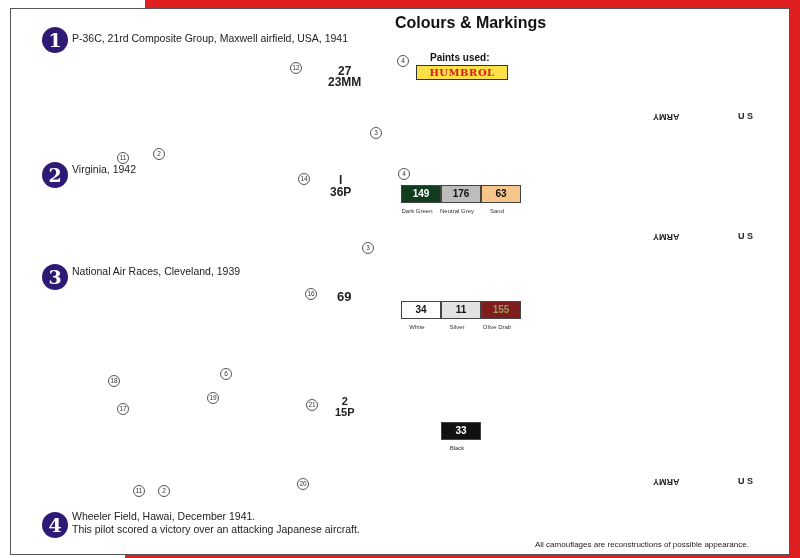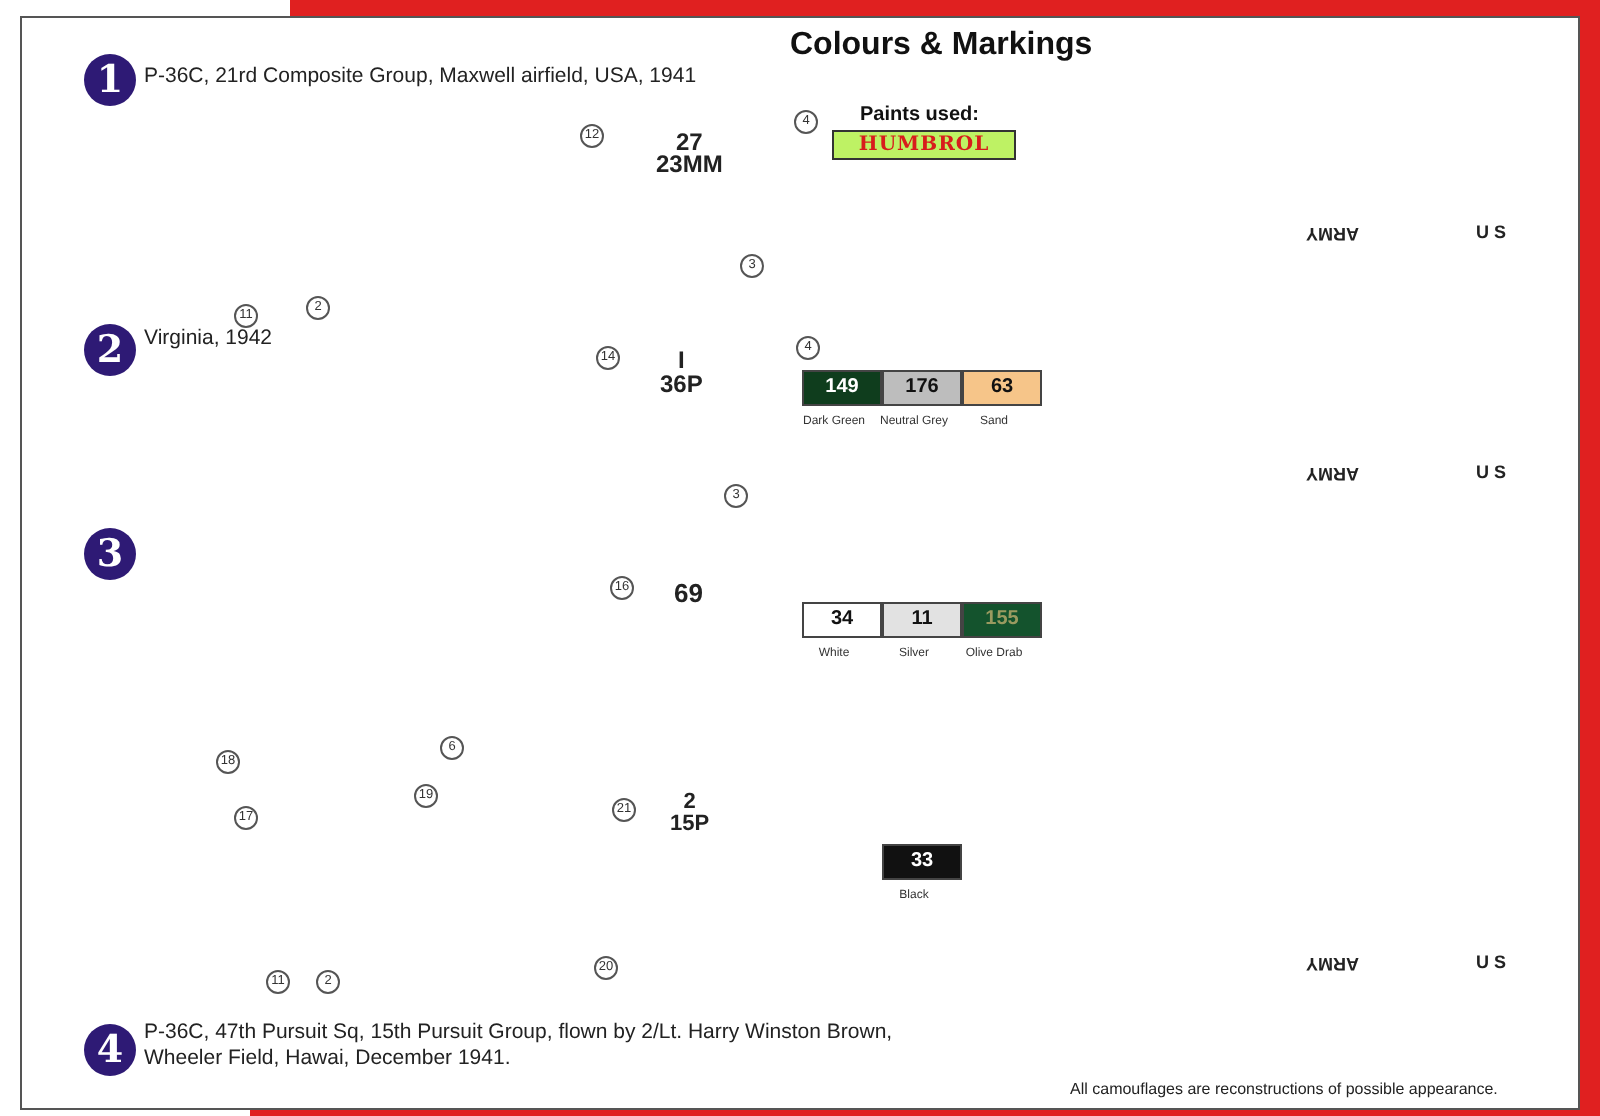--- a/index.html
+++ b/index.html
@@ -1,21 +1,21 @@
 <!DOCTYPE html>
 <html><head>
 <meta charset="utf-8">
 <style>
   html,body{margin:0;padding:0;}
   body{width:800px;height:558px;background:#ffffff;position:relative;overflow:hidden;font-family:"Liberation Sans",sans-serif;}
   .red-band{position:absolute;background:#e02020;}
   .sheet{position:absolute;left:10px;top:8px;width:780px;height:547px;background:#ffffff;border:1px solid #555;box-sizing:border-box;}
   .title{position:absolute;left:395px;top:14px;font-size:16px;font-weight:bold;color:#111;}
   .paints-label{position:absolute;left:430px;top:52px;font-size:10px;font-weight:bold;color:#111;}
-  .humbrol{position:absolute;left:416px;top:65px;width:90px;height:13px;border:1px solid #333;background:#bef264;color:#d81c1c;font-family:"DejaVu Serif",serif;font-weight:bold;font-size:10px;text-align:center;line-height:13px;letter-spacing:0.5px;}
+  .humbrol{position:absolute;left:416px;top:65px;width:90px;height:13px;border:1px solid #333;background:#fde047;color:#d81c1c;font-family:"DejaVu Serif",serif;font-weight:bold;font-size:10px;text-align:center;line-height:13px;letter-spacing:0.5px;}
   .badge{position:absolute;width:26px;height:26px;border-radius:50%;background:#2e1a75;color:#fff;font-family:"DejaVu Serif",serif;font-weight:bold;font-size:19px;text-align:center;line-height:26px;}
   .caption{position:absolute;font-size:10.5px;color:#222;line-height:13px;}
   .swatch{position:absolute;width:40px;height:18px;border:1px solid #444;box-sizing:border-box;font-size:10px;font-weight:bold;text-align:center;line-height:16px;}
   .swatch-name{position:absolute;font-size:6px;color:#333;text-align:center;width:50px;}
   .footer{position:absolute;left:535px;top:540px;font-size:8px;color:#222;}
   .callout{position:absolute;width:10px;height:10px;border:1px solid #555;border-radius:50%;font-size:6.5px;line-height:10px;text-align:center;color:#333;background:#fff;}
   svg{position:absolute;overflow:visible;}
 </style>
 </head>
 <body>
@@ -35,40 +35,41 @@
   <div>P-36C, 21rd Composite Group, Maxwell airfield, USA, 1941</div>
 </div>
 
 <div class="badge" style="left:42px;top:162px;">2</div>
 <div class="caption" style="left:72px;top:163px;">
   <div>Virginia, 1942</div>
 </div>
 
 <div class="badge" style="left:42px;top:264px;">3</div>
 <div class="caption" style="left:72px;top:265px;">
+  <div>National Air Races, Cleveland, 1939</div>
 </div>
 
 <div class="badge" style="left:42px;top:512px;">4</div>
 <div class="caption" style="left:72px;top:510px;">
-  <div>P-36C, 47th Pursuit Sq, 15th Pursuit Group, flown by 2/Lt. Harry Winston Brown,</div>
   <div>Wheeler Field, Hawai, December 1941.</div>
+  <div>This pilot scored a victory over an attacking Japanese aircraft.</div>
 </div>
 
 <div class="swatch" style="left:401px;top:185px;background:#0f3d1d;color:#fff;">149</div>
 <div class="swatch-name" style="left:392px;top:208px;">Dark Green</div>
 <div class="swatch" style="left:441px;top:185px;background:#bdbdbd;color:#111;">176</div>
 <div class="swatch-name" style="left:432px;top:208px;">Neutral Grey</div>
 <div class="swatch" style="left:481px;top:185px;background:#f6c589;color:#111;">63</div>
 <div class="swatch-name" style="left:472px;top:208px;">Sand</div>
 
 <div class="swatch" style="left:401px;top:301px;background:#ffffff;color:#111;">34</div>
 <div class="swatch-name" style="left:392px;top:324px;">White</div>
 <div class="swatch" style="left:441px;top:301px;background:#e2e2e2;color:#111;">11</div>
 <div class="swatch-name" style="left:432px;top:324px;">Silver</div>
-<div class="swatch" style="left:481px;top:301px;background:#14532d;color:#9a9a60;">155</div>
+<div class="swatch" style="left:481px;top:301px;background:#7f1d1d;color:#9a9a60;">155</div>
 <div class="swatch-name" style="left:472px;top:324px;">Olive Drab</div>
 
 <div class="swatch" style="left:441px;top:422px;background:#111;color:#fff;">33</div>
 <div class="swatch-name" style="left:432px;top:445px;">Black</div>
 
 <svg width="0" height="0" style="left:0;top:0;">
   <line x1="30" y1="62" x2="30" y2="155" stroke="#222" stroke-width="3"></line>
   <ellipse cx="30" cy="108" rx="5" ry="14" fill="#ccc"></ellipse>
   <path d="M40 85 L135 78 L150 65 L230 62 L350 68 L360 45 L378 42 L385 115 L330 120 L250 150 L100 145 L40 130 Z" fill="#4a5a24" stroke="#333" stroke-width="0.8"></path>
   <path d="M40 85 L80 85 L80 140 L40 130 Z" fill="#e4e4e4" stroke="#555" stroke-width="0.6"></path>

